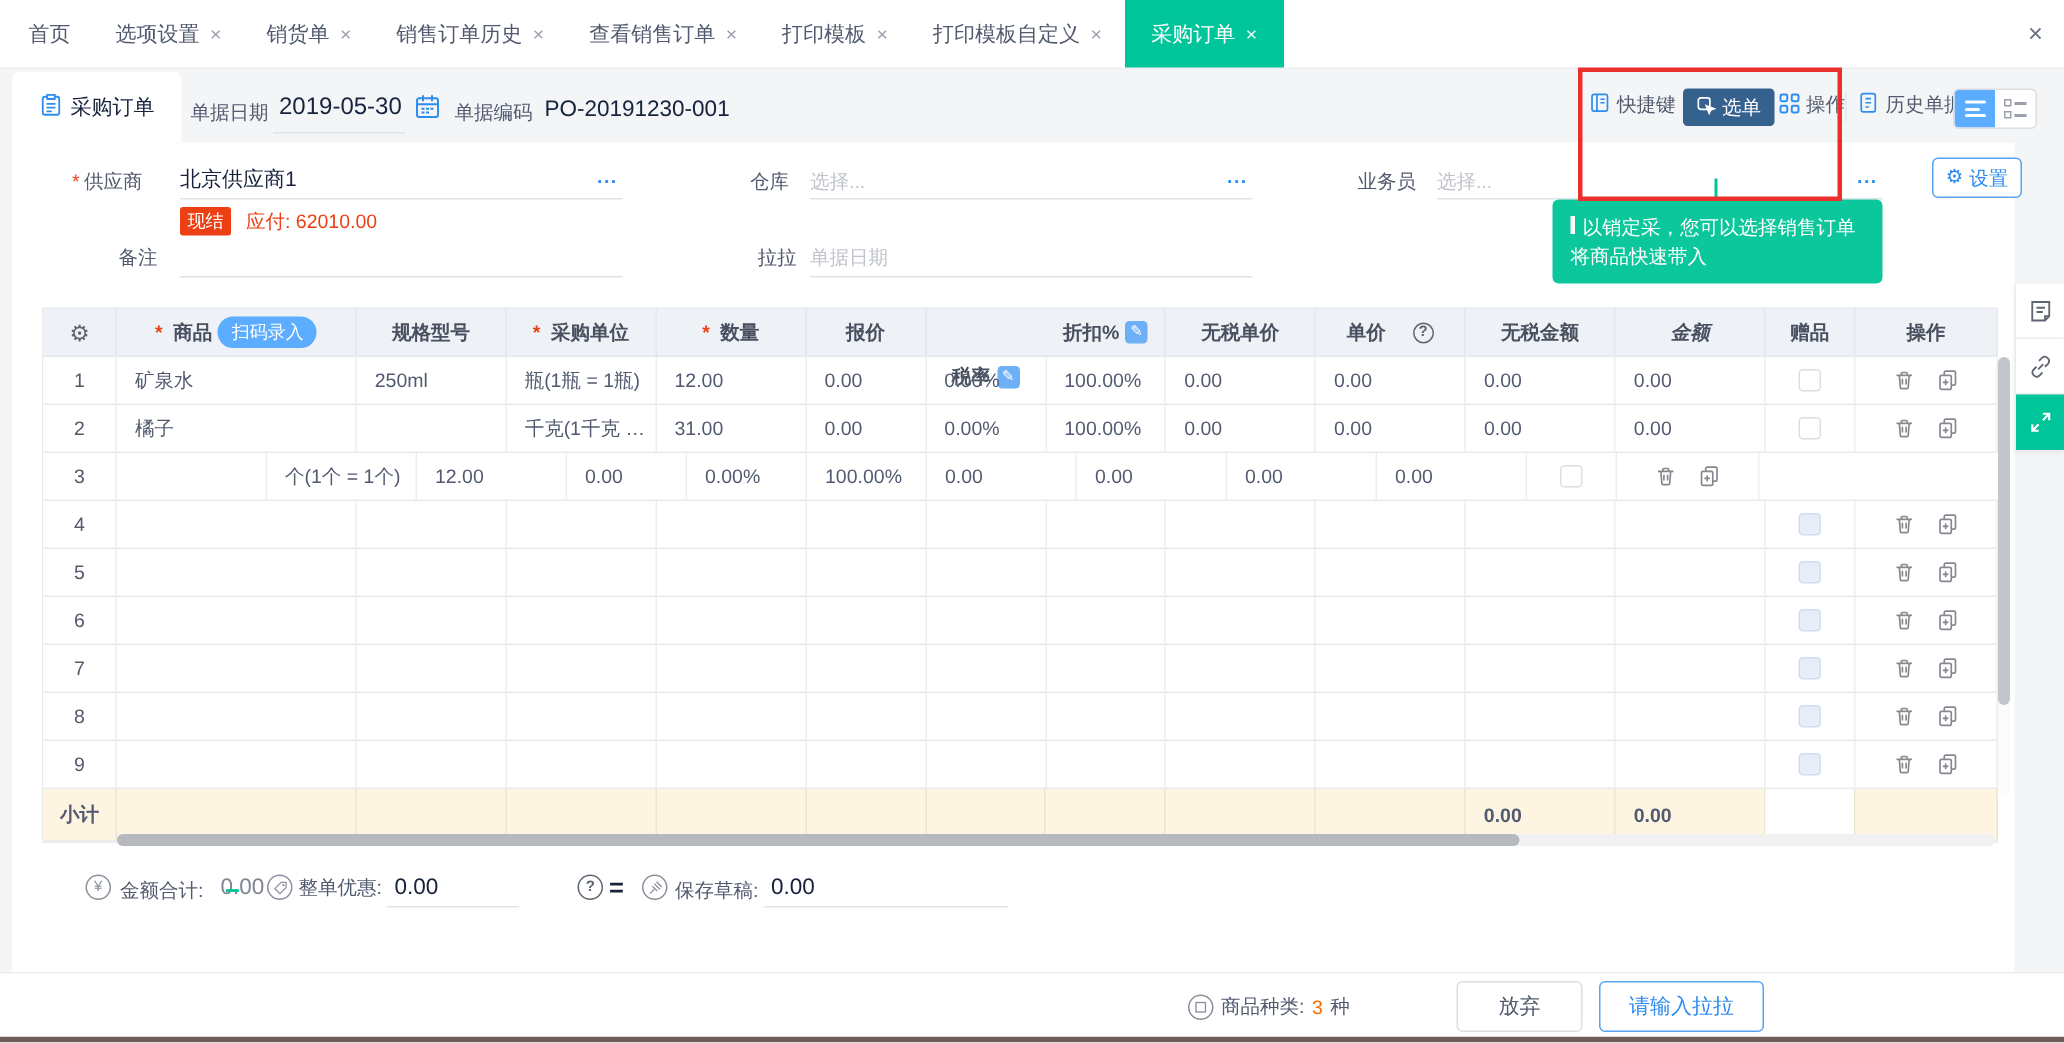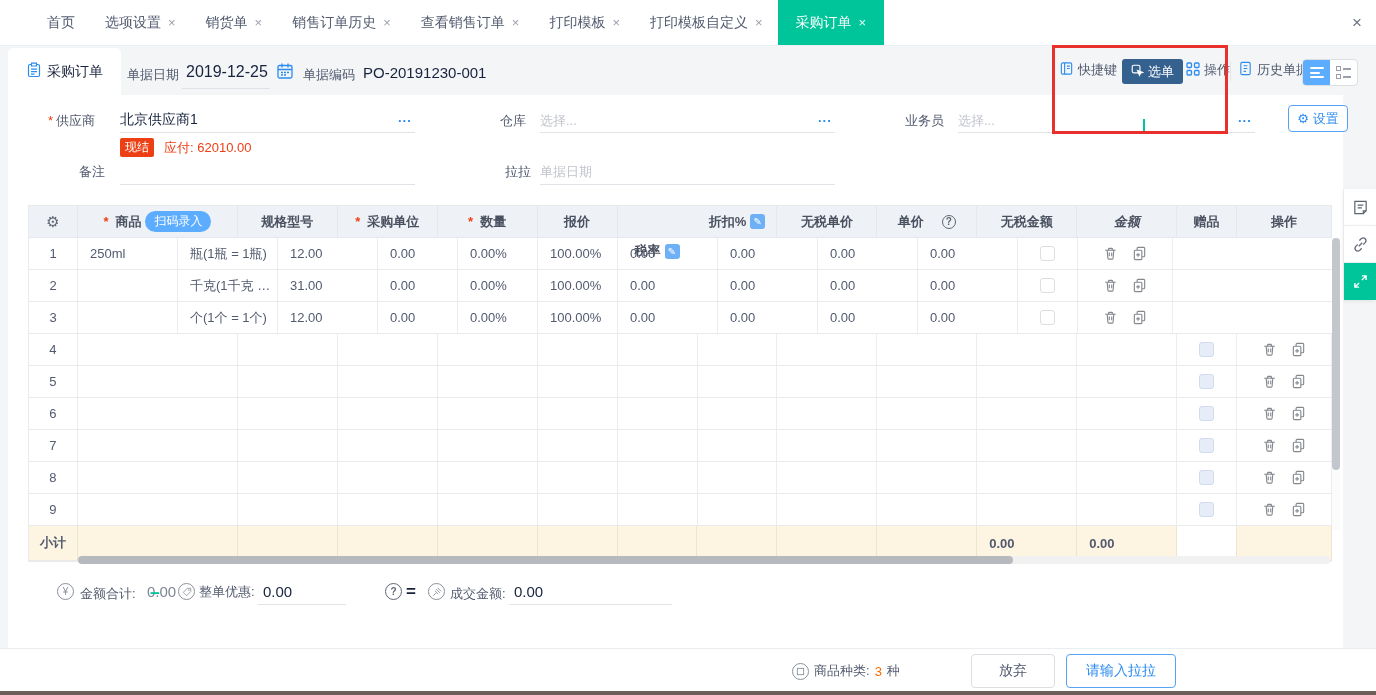--- a/index.html
+++ b/index.html
@@ -1,21 +1,21 @@
 <!DOCTYPE html>
 <html><head>
 <meta charset="utf-8">
 <style>
   * { margin:0; padding:0; box-sizing:border-box; }
   html,body { background:#e9ebee; }
   body { font-family:"Liberation Sans","DejaVu Sans",sans-serif; }
   .screen { position:relative; width:1376px; height:695px; background:#f3f5f7; overflow:hidden; color:#515a6e; }
 
   
-  .tabbar { position:absolute; left:0; top:0; width:1376px; height:46px; background:#fff; border-bottom:1px solid #eceff2; display:flex; align-items:stretch; padding-left:32px; }
+  .tabbar { position:absolute; left:0; top:0; width:1376px; height:46px; background:#fff; border-bottom:1px solid #eceff2; display:flex; align-items:stretch; padding-left:4px; }
   .tabbar .tab { display:flex; align-items:center; gap:7px; padding:0 15px; font-size:14px; color:#515a6e; cursor:pointer; }
   .tabbar .tab .x { color:#9aa0ab; font-size:13px; }
   .tabbar .tab.active { background:#00c59a; color:#fff; padding:0 18px; }
   .tabbar .tab.active .x { color:#eafff8; }
   .tabbar-close { position:absolute; right:14px; top:13px; font-size:17px; color:#6b7280; cursor:pointer; }
 
   
   .doc-tab { position:absolute; left:8px; top:48px; width:113px; height:47px; background:#fff; border-radius:5px 5px 0 0; display:flex; align-items:center; justify-content:center; gap:5px; font-size:14px; color:#17233d; }
   .lbl { position:absolute; font-size:13px; color:#515a6e; }
   .val-dark { position:absolute; font-size:15px; color:#17233d; }
@@ -143,21 +143,21 @@
 
   <div class="doc-tab">
     <span><svg width="16" height="16" viewBox="0 0 16 16" fill="none" stroke="#2d8cf0" stroke-width="1.2">
           <rect x="2.5" y="2.5" width="11" height="12" rx="1.5"></rect>
           <path d="M5.5 1.2h5V4h-5z" fill="#fff"></path>
           <path d="M5 7.2h6M5 9.7h6M5 12.2h3.5"></path>
         </svg></span>
     <span>采购订单</span>
   </div>
   <span class="lbl" style="left:127px;top:66px">单据日期</span>
-  <span class="val-dark" style="left:186px;top:63px;font-size:16px">2019-12-25</span>
+  <span class="val-dark" style="left:186px;top:63px;font-size:16px">2019-05-30</span>
   <div class="fline" style="left:182px;top:88px;width:88px"></div>
   <span style="position:absolute;left:276px;top:62px"><svg width="18" height="18" viewBox="0 0 18 18" fill="none" stroke="#2d8cf0" stroke-width="1.3">
         <rect x="2" y="3.5" width="14" height="12.5" rx="1.5"></rect>
         <path d="M2 7.5h14M6 1.5v4M12 1.5v4"></path>
         <path d="M5 10.5h2M8 10.5h2M11 10.5h2M5 13h2M8 13h2"></path>
       </svg></span>
   <span class="lbl" style="left:303px;top:66px">单据编码</span>
   <span class="val-dark" style="left:363px;top:64px">PO-20191230-001</span>
 
   <div class="tb-item" style="left:1059px">
@@ -239,20 +239,21 @@
   </div>
 
   <span class="lbl" style="left:79px;top:163px">备注</span>
   <span class="lbl" style="left:120px;top:163px"></span>
   <div class="fline" style="left:120px;top:184px;width:295px"></div>
   <span class="lbl" style="left:505px;top:163px">拉拉</span>
   <span class="lbl ph" style="left:540px;top:163px">单据日期</span>
   <div class="fline" style="left:540px;top:184px;width:295px"></div>
 
   <div class="connector"></div>
+  <div class="tooltip"><span class="bar"></span><span>以销定采，您可以选择销售订单将商品快速带入</span></div>
   <div class="red-box"></div>
 
   <div class="grid">
     <div class="thead">
         <div class="th" style="width: 49px;">
           <span class="gear" style="font-family:'DejaVu Sans',sans-serif">⚙</span>
         </div>
         <div class="th" style="width: 160px;">
           <span class="req">*</span>
           <span>商品</span>
@@ -296,20 +297,21 @@
         <div class="th" style="width: 60px;">
           <span>赠品</span>
         </div>
         <div class="th" style="width: 95px;">
           <span>操作</span>
         </div>
       </div>
     <div class="tbody">
         <div class="tr">
           <div class="td c" style="width:49px">1</div>
+          <div class="td" style="width:160px">矿泉水</div>
           <div class="td" style="width:100px">250ml</div>
           <div class="td" style="width:100px">瓶(1瓶 = 1瓶)</div>
           <div class="td" style="width:100px">12.00</div>
           <div class="td" style="width:80px">0.00</div>
           <div class="td" style="width:80px">0.00%</div>
           <div class="td" style="width:80px">100.00%</div>
           <div class="td" style="width:100px">0.00</div>
           <div class="td" style="width:100px">0.00</div>
           <div class="td" style="width:100px">0.00</div>
           <div class="td" style="width:100px">0.00</div>
@@ -329,20 +331,21 @@
               <svg width="15" height="15" viewBox="0 0 16 16" fill="none" stroke="#84888f" stroke-width="1.2">
                 <rect x="5.5" y="1.5" width="8" height="10" rx="1"></rect>
                 <rect x="2.5" y="4.5" width="8" height="10" rx="1" fill="#fff"></rect>
                 <path d="M6.5 7.5v4M4.5 9.5h4"></path>
               </svg>
             </span>
           </div>
         </div>
         <div class="tr">
           <div class="td c" style="width:49px">2</div>
+          <div class="td" style="width:160px">橘子</div>
           <div class="td" style="width:100px"></div>
           <div class="td" style="width:100px">千克(1千克 …</div>
           <div class="td" style="width:100px">31.00</div>
           <div class="td" style="width:80px">0.00</div>
           <div class="td" style="width:80px">0.00%</div>
           <div class="td" style="width:80px">100.00%</div>
           <div class="td" style="width:100px">0.00</div>
           <div class="td" style="width:100px">0.00</div>
           <div class="td" style="width:100px">0.00</div>
           <div class="td" style="width:100px">0.00</div>
@@ -643,21 +646,21 @@
     <span style="position:absolute;left:199px;top:3px">整单优惠:</span>
     <span class="sum-val-b" style="position:absolute;left:263px;top:3px">0.00</span>
     <div class="uline" style="left:258px;width:88px"></div>
     <span class="circle" style="left:385px;top:3px;border-color:#5f6673;color:#5f6673;font-weight:bold">?</span>
     <span class="equals">=</span>
     <span class="circle" style="left:428px;top:3px">
         <svg width="10" height="10" viewBox="0 0 12 12" fill="none" stroke="#8a909c" stroke-width="1.1">
           <path d="M1.5 10.5l4-4M5 2.5l4.5 4.5M6.8 1l4.2 4.2M3.5 4.5l4 4"></path>
         </svg>
       </span>
-    <span style="position:absolute;left:450px;top:5px">成交金额:</span>
+    <span style="position:absolute;left:450px;top:5px">保存草稿:</span>
     <span class="sum-val-b" style="position:absolute;left:514px;top:3px">0.00</span>
     <div class="uline" style="left:509px;width:163px"></div>
   </div>
 
   <div class="bottombar">
     <div class="kinds">
       <span class="circle" style="position:static">
           <svg width="9" height="9" viewBox="0 0 10 10" fill="none" stroke="#8a909c">
             <rect x="1.5" y="1.5" width="7" height="7"></rect>
           </svg>

